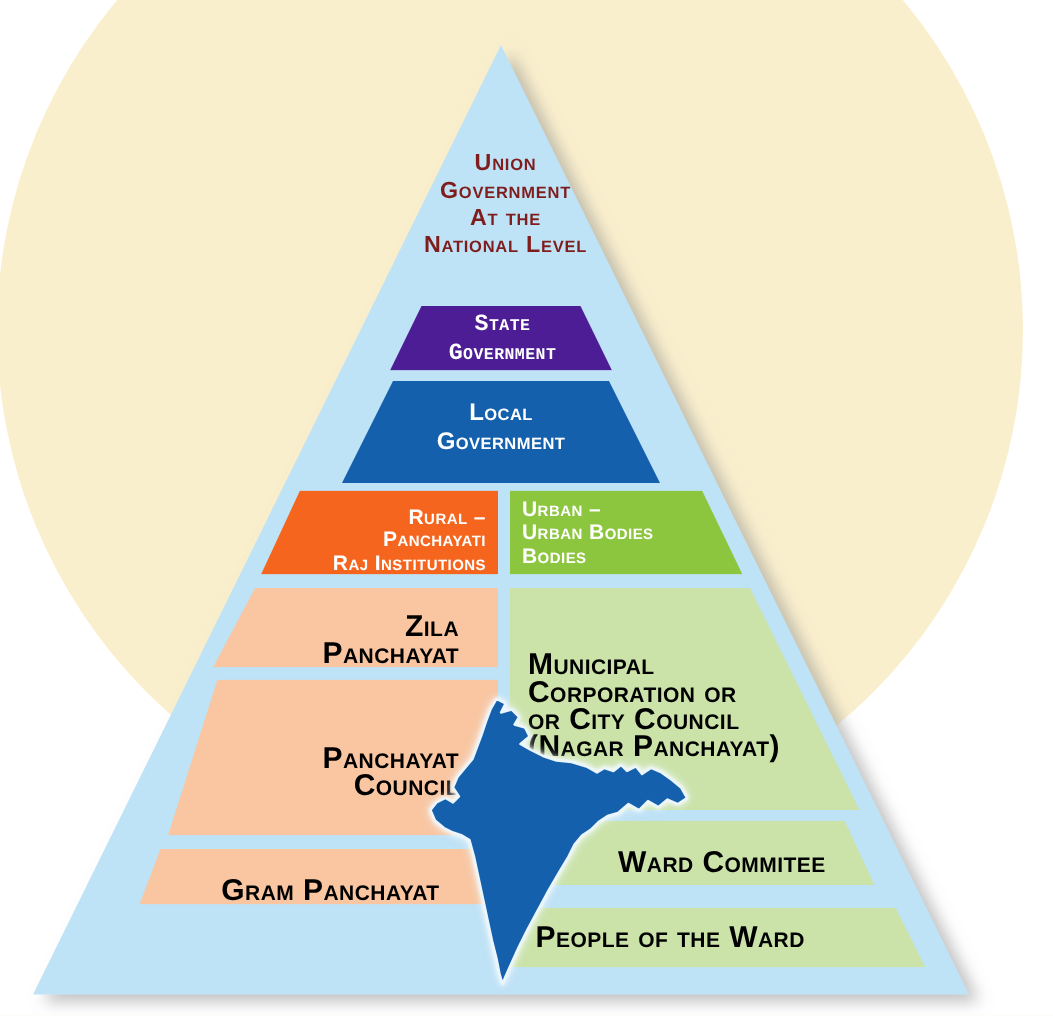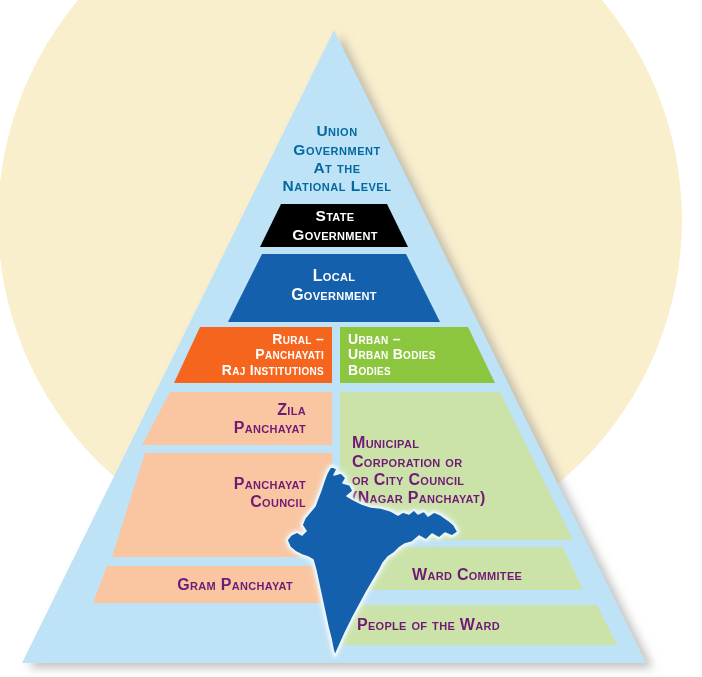--- a/index.html
+++ b/index.html
@@ -11,34 +11,34 @@
     position:absolute;left:-2px;top:-122px;width:684px;height:684px;
     border-radius:50%;background:#faefcd;
   }
   .pyramid-svg,.india-svg{position:absolute;left:0;top:0;width:702px;height:677px;}
   .india-svg{
     filter:drop-shadow(0 0 1.5px rgba(255,255,255,.95)) drop-shadow(0 0 3px rgba(235,245,252,.9));
   }
   .sc{font-variant:small-caps;font-weight:bold;letter-spacing:.3px;}
   .bx{
     position:absolute;display:flex;flex-direction:column;justify-content:center;
-    box-sizing:border-box;line-height:18px;font-size:16px;color:#701a75;
+    box-sizing:border-box;line-height:18px;font-size:20px;color:#000000;
   }
   .bx span{display:block;}
   .white{color:#ffffff;}
-  .t-right{align-items:flex-end;text-align:right;}
+  .t-right{align-items:flex-end;text-align:right;justify-content:flex-end;}
   .t-left{align-items:flex-start;text-align:left;}
   .t-center{align-items:center;text-align:center;}
 
-  .apex-label{position:absolute;left:227px;top:119px;width:220px;height:80px;
+  .apex-label{position:absolute;left:227px;top:97px;width:220px;height:80px;
     display:flex;flex-direction:column;justify-content:center;align-items:center;text-align:center;
-    font-size:15.5px;line-height:18.3px;letter-spacing:.5px;color:#0369a1;}
+    font-size:15.5px;line-height:18.3px;letter-spacing:.5px;color:#7f1d1d;}
 
-  .b-state{left:260px;top:204px;width:150px;height:43px;background:#000000;
-    clip-path:polygon(21px 0,127px 0,148px 43px,0 43px);font-size:15.5px;line-height:18.5px;}
+  .b-state{left:260px;top:204px;width:150px;height:43px;background:#4c1d95;
+    clip-path:polygon(21px 0,127px 0,148px 43px,0 43px);font-size:15.5px;line-height:18.5px;font-family:Liberation Mono, monospace;}
   .b-local{left:228px;top:254px;width:212px;height:68px;background:#1560ad;
     clip-path:polygon(34px 0,178px 0,212px 68px,0 68px);font-size:16px;line-height:19.5px;padding-bottom:6px;}
   .b-rural{left:174px;top:327px;width:158px;height:56px;background:#f5651d;
     clip-path:polygon(26px 0,158px 0,158px 56px,0 56px);font-size:14px;line-height:15.5px;padding-right:8px;}
   .b-urban{left:340px;top:327px;width:155px;height:56px;background:#8cc63e;
     clip-path:polygon(0 0,128px 0,155px 56px,0 56px);font-size:14px;line-height:15.5px;padding-left:8px;}
   .b-zila{left:142px;top:392px;width:190px;height:53px;background:#f9c6a1;
     clip-path:polygon(28px 0,190px 0,190px 53px,0 53px);padding-right:26px;}
   .b-municipal{left:340px;top:392px;width:233px;height:148px;background:#cbe3a9;
     clip-path:polygon(0 0,160px 0,233px 148px,0 148px);justify-content:center;

